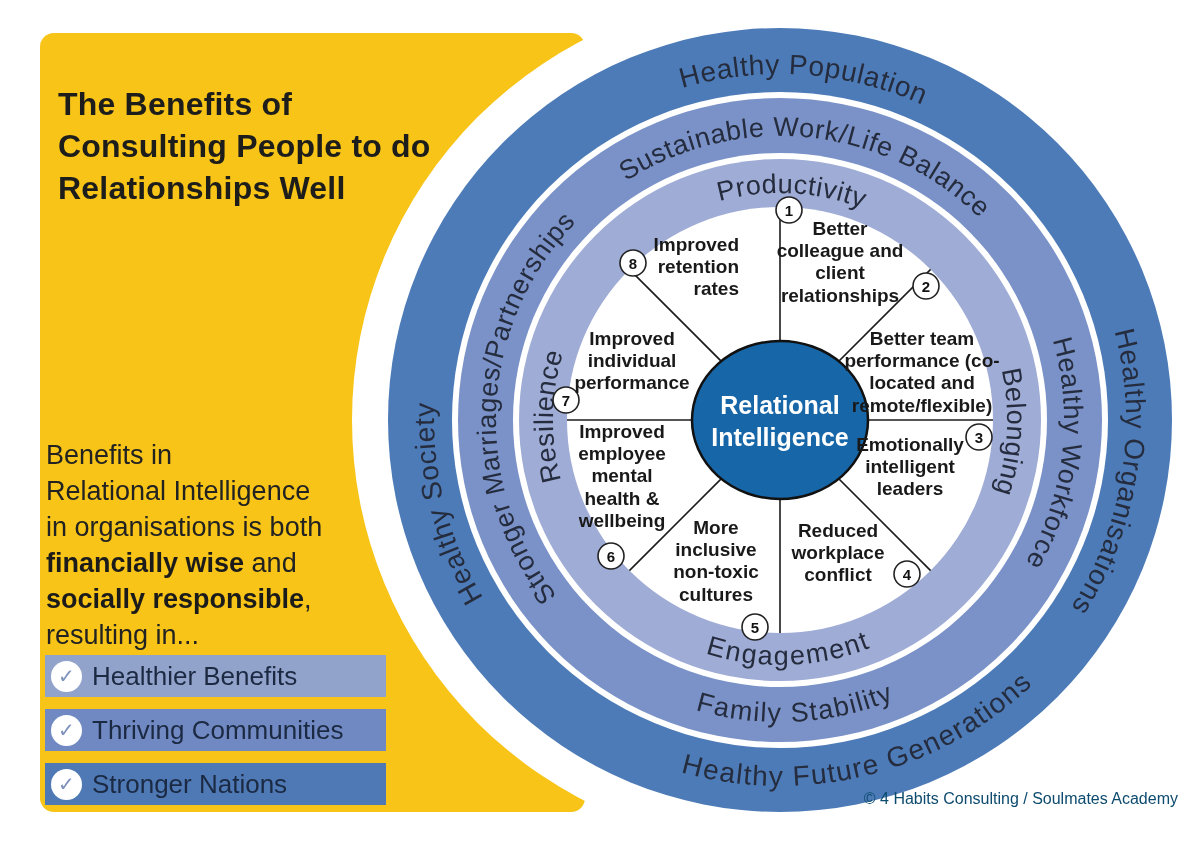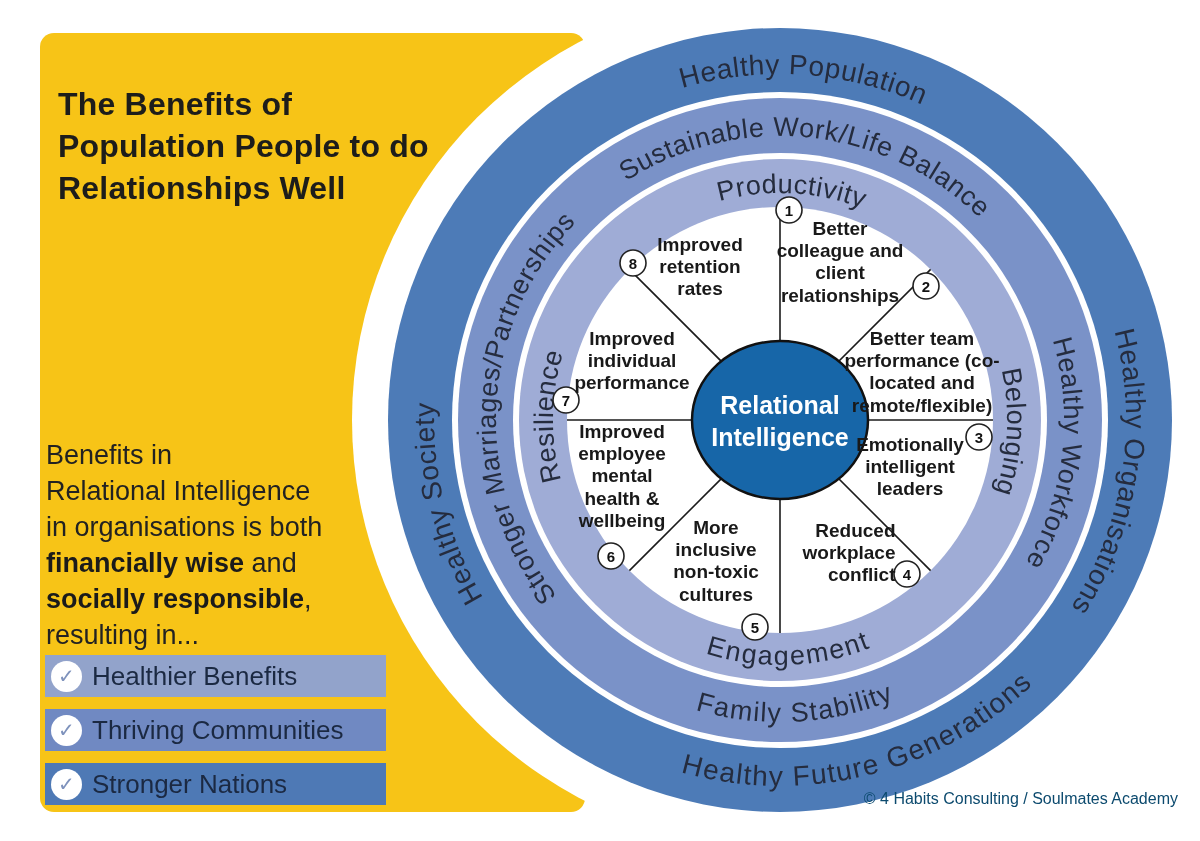--- a/index.html
+++ b/index.html
@@ -163,29 +163,29 @@
   </g>
 
   <ellipse cx="780" cy="420" rx="88" ry="79" fill="#1766A8" stroke="#111111" stroke-width="2.5"></ellipse>
   <text class="center-text" x="780" y="414">Relational</text>
   <text class="center-text" x="780" y="446">Intelligence</text>
 </svg>
 
 <div class="segment-text" style="left:840px;top:262px;width:145px;">Better colleague and client relationships</div>
 <div class="segment-text" style="left:922px;top:372px;width:177px;">Better team performance (co-located and remote/flexible)</div>
 <div class="segment-text" style="left:910px;top:467px;width:125px;">Emotionally intelligent leaders</div>
-<div class="segment-text" style="left:838px;top:553px;width:115px;text-align:right;">Reduced workplace conflict</div>
+<div class="segment-text" style="left:838px;top:553px;width:115px;">Reduced workplace conflict</div>
 <div class="segment-text" style="left:716px;top:561px;width:105px;">More inclusive non-toxic cultures</div>
 <div class="segment-text" style="left:622px;top:477px;width:112px;">Improved employee mental health &amp; wellbeing</div>
 <div class="segment-text" style="left:632px;top:361px;width:130px;">Improved individual performance</div>
-<div class="segment-text" style="left:700px;top:267px;width:110px;">Improved retention rates</div>
+<div class="segment-text" style="left:684px;top:267px;width:110px;text-align:right;">Improved retention rates</div>
 
 <div class="panel-title">
   <span>The Benefits of</span><br>
-  <span>Population People to do</span><br>
+  <span>Consulting People to do</span><br>
   <span>Relationships Well</span>
 </div>
 
 <div class="panel-paragraph">
   <span>Benefits in</span><br>
   <span>Relational Intelligence</span><br>
   <span>in organisations is both</span><br>
   <b>financially wise</b><span> and</span><br>
   <b>socially responsible</b><span>,</span><br>
   <span>resulting in...</span>

